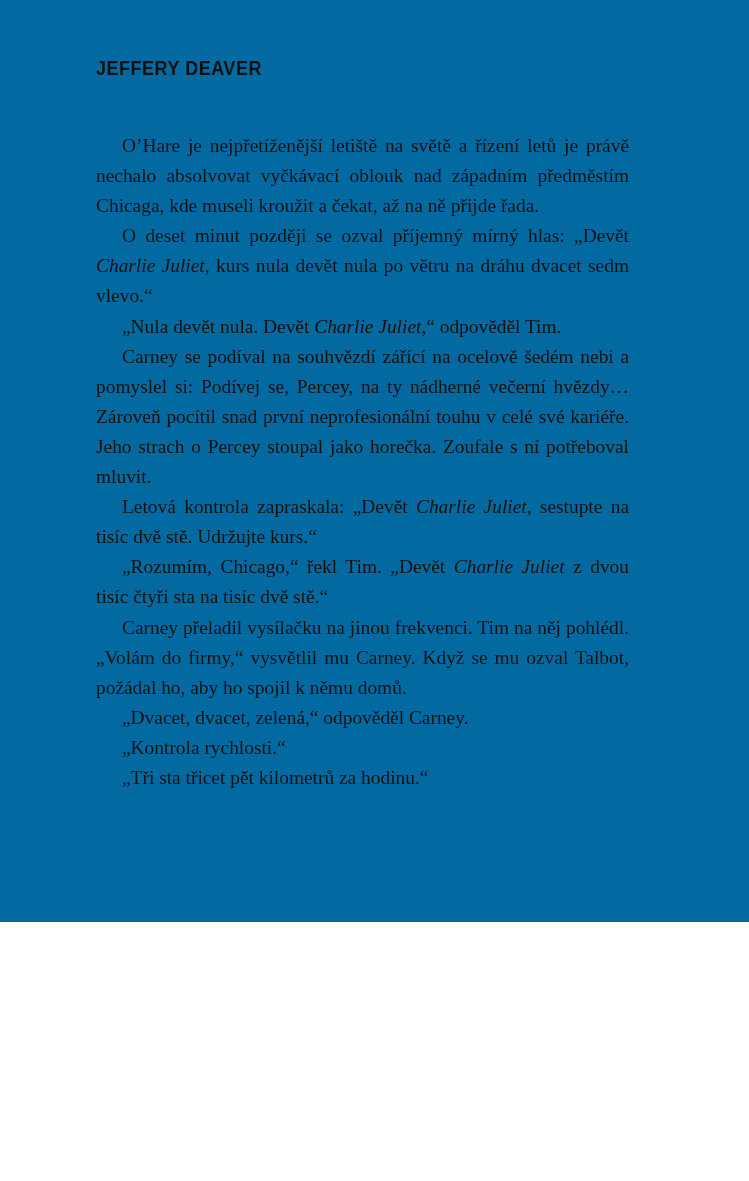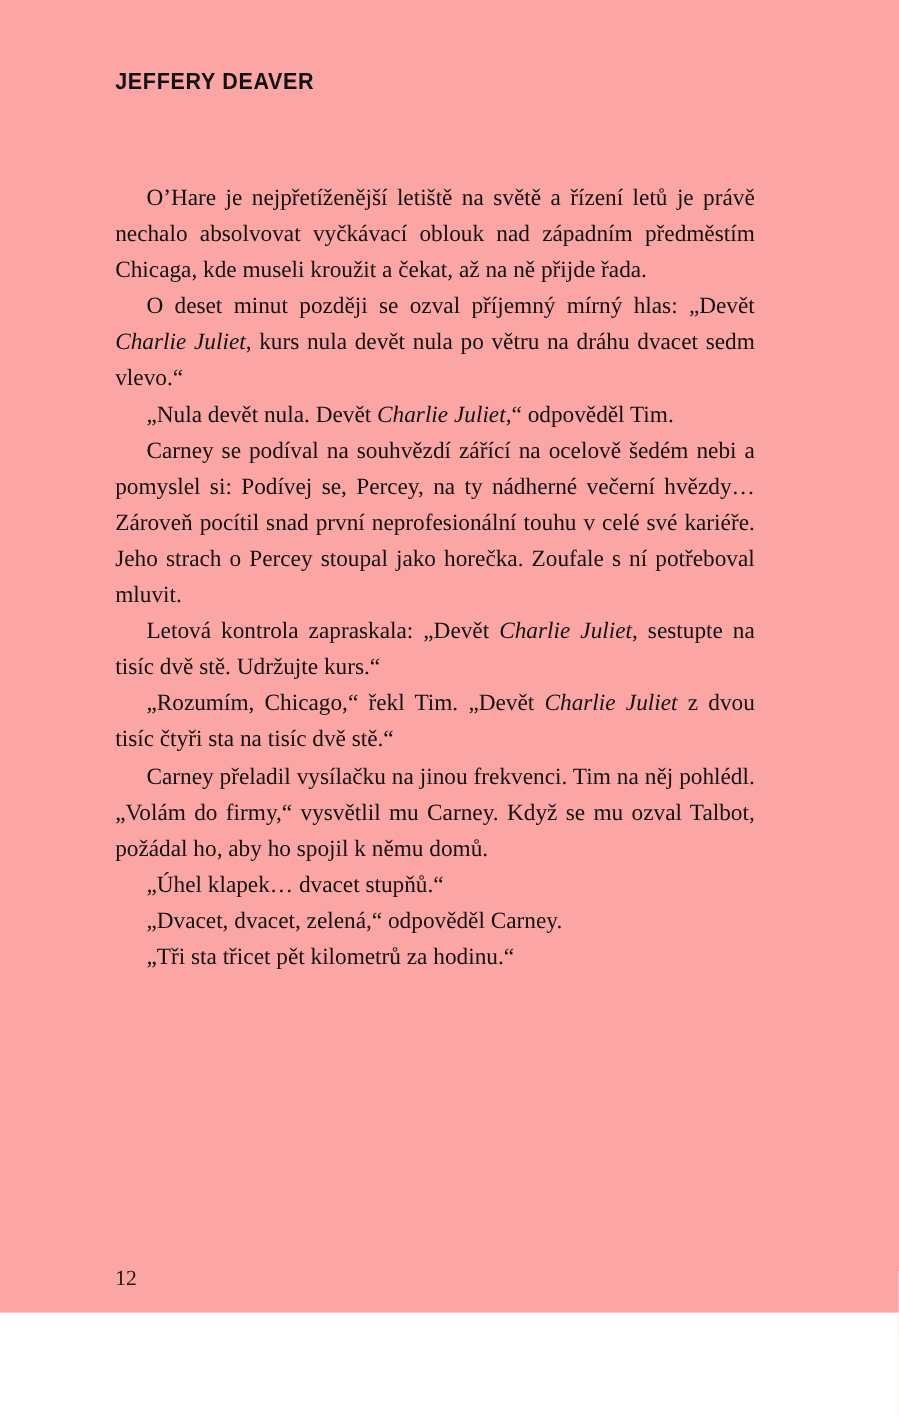--- a/index.html
+++ b/index.html
@@ -5,22 +5,22 @@
 <style>
   html, body {
     margin: 0;
     padding: 0;
     background: #ffffff;
   }
 
   .page {
     position: relative;
     width: 749px;
-    height: 1094px;
-    background: #fca5a5;
+    height: 922px;
+    background: #0369a1;
     overflow: hidden;
     box-sizing: border-box;
   }
 
   
   .running-head {
     position: absolute;
     left: 96px;
     top: 58px;
     width: 540px;
@@ -41,21 +41,20 @@
     left: 96px;
     top: 131px;
     width: 533px;
     font-family: "Liberation Serif", "DejaVu Serif", serif;
     font-size: 19.4px;
     line-height: 30.1px;
     color: #121212;
     text-align: justify;
     text-justify: inter-word;
     hyphens: manual;
-    margin-top: 20px;
     -webkit-hyphens: manual;
   }
 
   .text-block p {
     margin: 0;
     text-indent: 26px;
     text-align: justify;
   }
 
   i, em {
@@ -92,24 +91,24 @@
 
 
 
     <p><span>Letová kontrola zapraskala: „Devět </span><i>Charlie Juliet</i><span>, sestupte na tisíc dvě stě. Udržujte kurs.“</span></p>
 
     <p><span>„Rozumím, Chicago,“ řekl Tim. „Devět </span><i>Charlie Juliet</i><span> z dvou tisíc čtyři sta na tisíc dvě stě.“</span></p>
 
     <p><span>Carney přeladil vysílačku na jinou frekvenci. Tim na něj pohlédl. „Volám do firmy,“ vysvětlil mu Carney. Když se mu ozval Talbot, požádal ho, aby ho spojil k němu domů.</span></p>
 
 
-    <p><span>„Úhel klapek… dvacet stupňů.“</span></p>
 
     <p><span>„Dvacet, dvacet, zelená,“ odpověděl Carney.</span></p>
 
+    <p><span>„Kontrola rychlosti.“</span></p>
 
     <p><span>„Tři sta třicet pět kilometrů za hodinu.“</span></p>
 
 
 
   </div>
 
   <div class="folio">12</div>
 
 </div>

